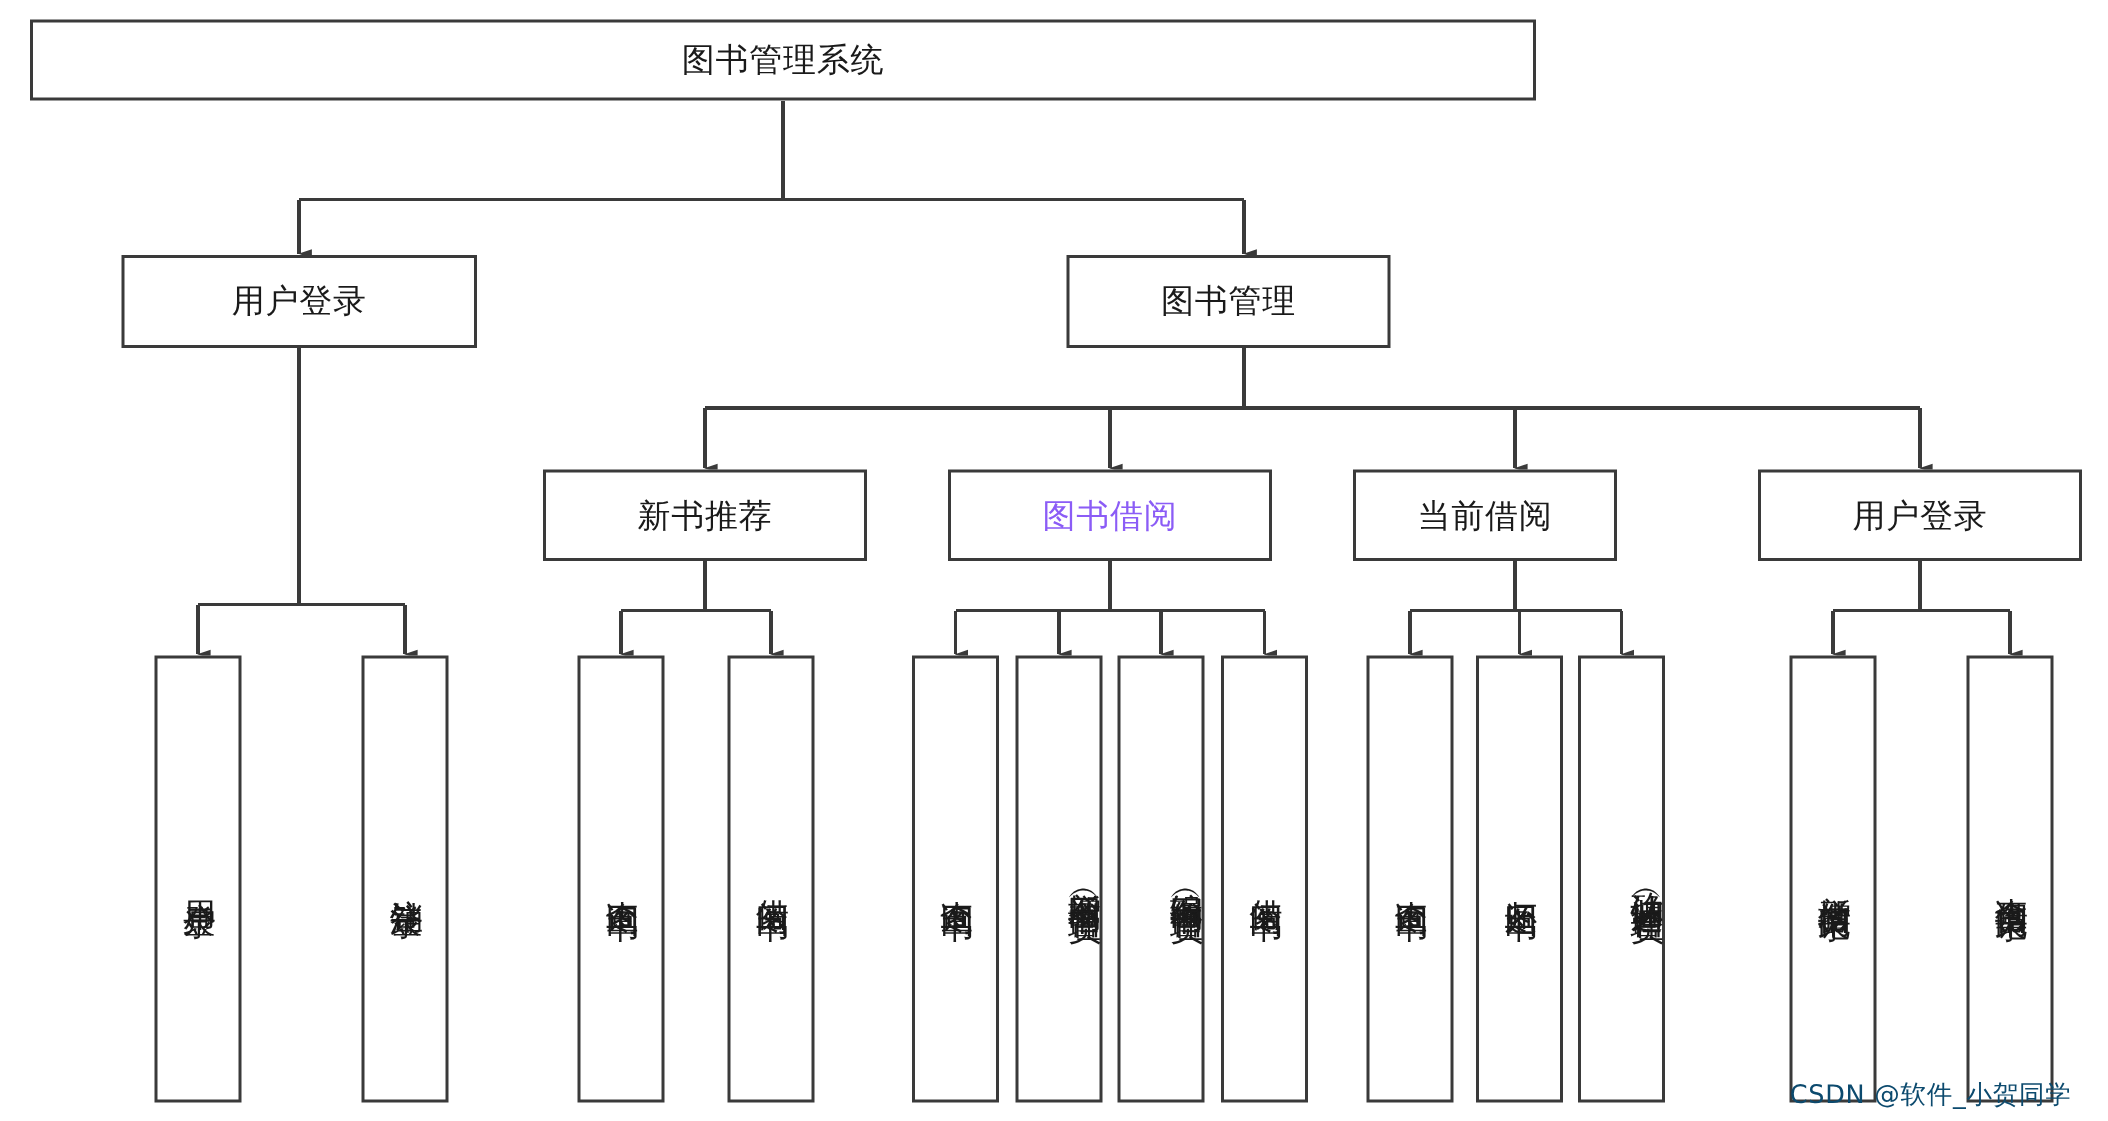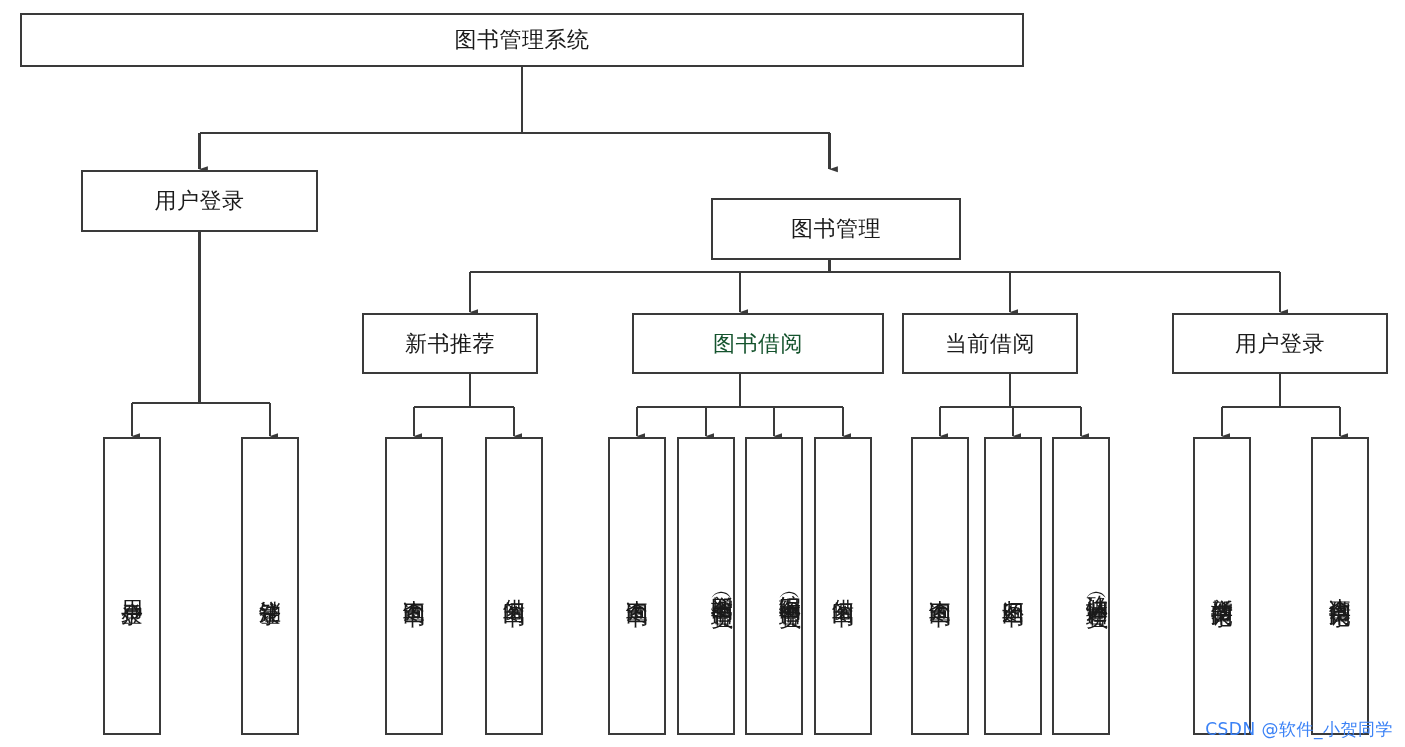--- a/index.html
+++ b/index.html
@@ -55,24 +55,24 @@
   .label {
     white-space: pre;
   }
   .vert .label {
     writing-mode: vertical-rl;
     text-orientation: upright;
     white-space: nowrap;
   }
   #watermark {
     position: absolute;
-    right: 12px;
+    right: 24px;
     bottom: 6px;
     font-size: 17px;
-    color: #3b82f6;
+    color: #0c4a6e;
     letter-spacing: 0.5px;
     user-select: none;
   }
 </style>
 </head>
 <body>
 
 <div id="diagram-root">
   <svg class="edges" viewBox="0 0 1405 747">
       <defs>
@@ -114,27 +114,27 @@
       <line x1="1222" y1="407" x2="1222" y2="436" stroke="#3a3a3a" stroke-width="2.5" shape-rendering="crispEdges" marker-end="url(#arrow)"></line>
       <line x1="1340" y1="407" x2="1340" y2="436" stroke="#3a3a3a" stroke-width="2.5" shape-rendering="crispEdges" marker-end="url(#arrow)"></line>
     </svg>
   <div id="nodes-layer">
       <div class="node horiz" style="left: 20px; top: 13px; width: 1004px; height: 54px; border-color: rgb(58, 58, 58); color: rgb(26, 26, 26);">
         <span class="label">图书管理系统</span>
       </div>
       <div class="node horiz" style="left: 81px; top: 170px; width: 237px; height: 62px; border-color: rgb(58, 58, 58); color: rgb(26, 26, 26);">
         <span class="label">用户登录</span>
       </div>
-      <div class="node horiz" style="left: 711px; top: 170px; width: 250px; height: 62px; border-color: rgb(58, 58, 58); color: rgb(26, 26, 26); margin-top: 28px;">
+      <div class="node horiz" style="left: 711px; top: 170px; width: 216px; height: 62px; border-color: rgb(58, 58, 58); color: rgb(26, 26, 26);">
         <span class="label">图书管理</span>
       </div>
-      <div class="node horiz" style="left: 362px; top: 313px; width: 176px; height: 61px; border-color: rgb(58, 58, 58); color: rgb(26, 26, 26);">
+      <div class="node horiz" style="left: 362px; top: 313px; width: 216px; height: 61px; border-color: rgb(58, 58, 58); color: rgb(26, 26, 26);">
         <span class="label">新书推荐</span>
       </div>
-      <div class="node horiz" style="left: 632px; top: 313px; width: 252px; height: 61px; border-color: rgb(58, 58, 58); color: #14532d;">
+      <div class="node horiz" style="left: 632px; top: 313px; width: 216px; height: 61px; border-color: rgb(58, 58, 58); color: #8b5cf6;">
         <span class="label">图书借阅</span>
       </div>
       <div class="node horiz" style="left: 902px; top: 313px; width: 176px; height: 61px; border-color: rgb(58, 58, 58); color: rgb(26, 26, 26);">
         <span class="label">当前借阅</span>
       </div>
       <div class="node horiz" style="left: 1172px; top: 313px; width: 216px; height: 61px; border-color: rgb(58, 58, 58); color: rgb(26, 26, 26);">
         <span class="label">用户登录</span>
       </div>
       <div class="node vert" style="left: 103px; top: 437px; width: 58px; height: 298px; border-color: rgb(58, 58, 58); color: rgb(26, 26, 26);">
         <span class="label">用户登录</span>

